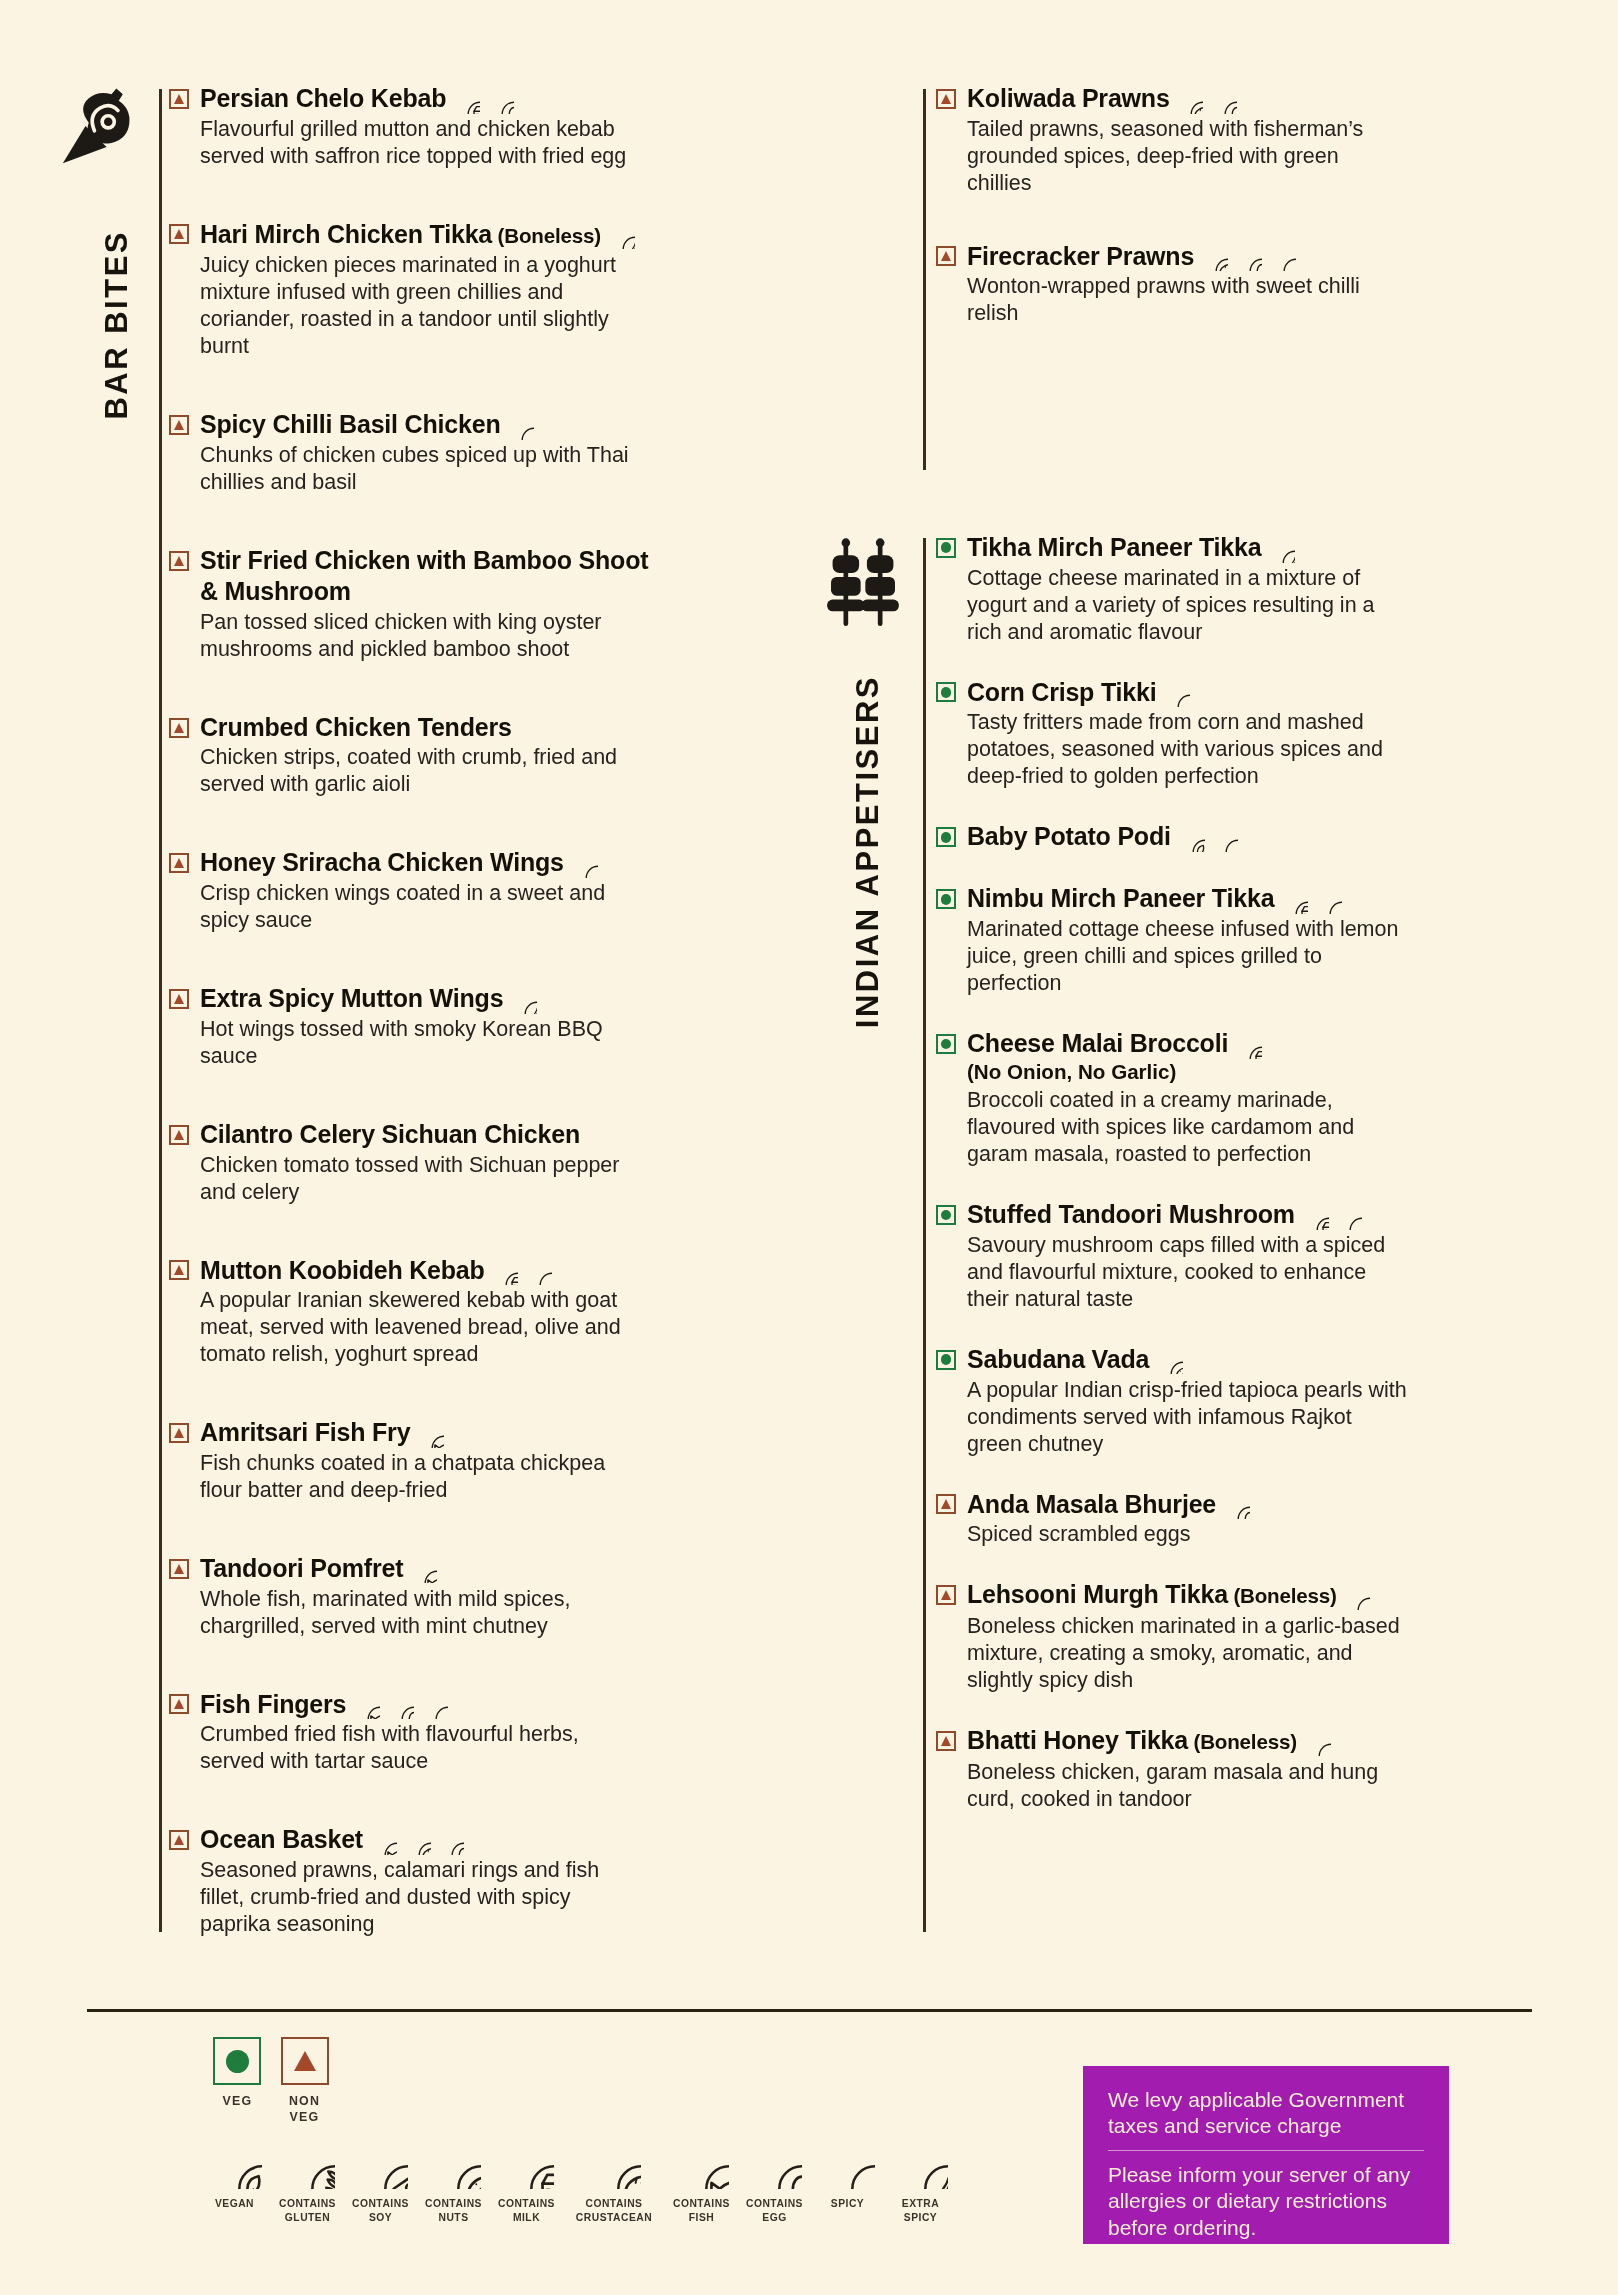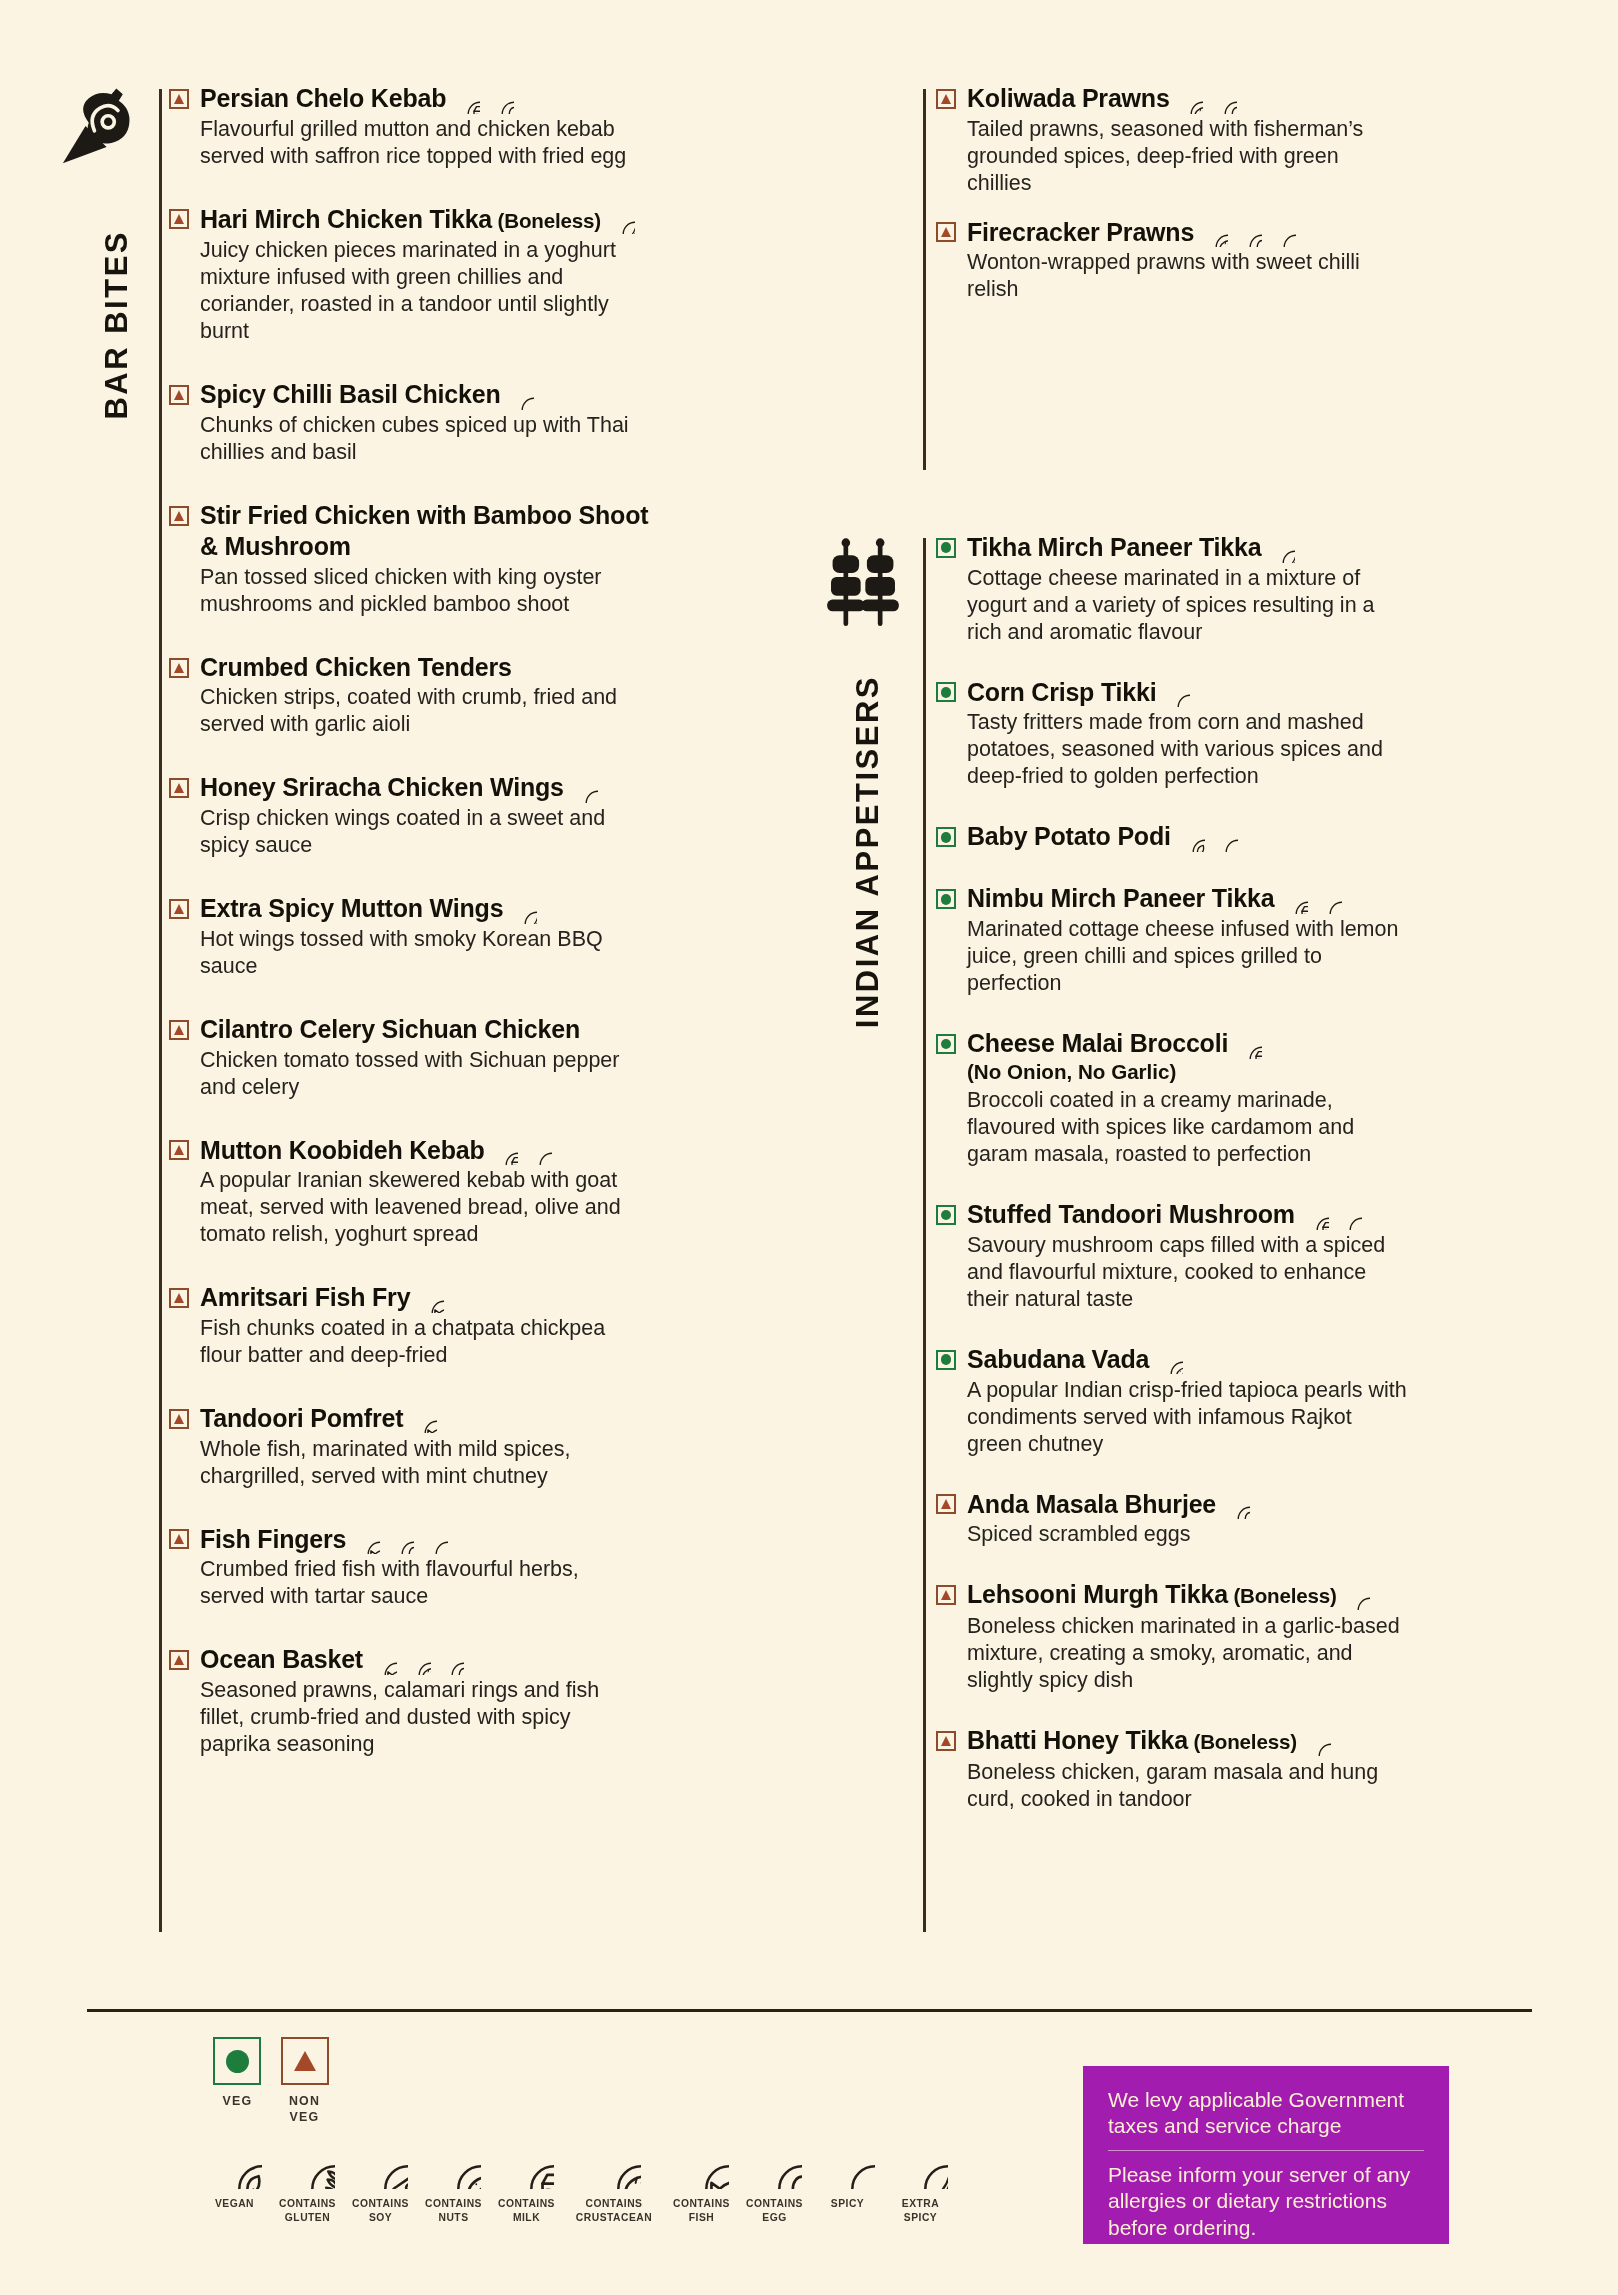--- a/index.html
+++ b/index.html
@@ -19,22 +19,22 @@
     color:#17140E; white-space:nowrap;
   }
   
   .vrule { position:absolute; width:2.5px; background:#3A2C1E; }
 
   
   .section-icon { position:absolute; }
 
   
   .col { position:absolute; display:flex; flex-direction:column; }
-  #col-left  { gap:34px; }
-  #col-right-top { gap:20px; }
+  #col-left  { gap:49px; }
+  #col-right-top { gap:44px; }
   #col-right-bottom { gap:31px; }
 
   .item { display:grid; grid-template-columns:31px 1fr; align-items:start; }
   .marker {
     width:20px; height:20px; box-sizing:border-box; margin-top:5.8px;
     border:2.1px solid #8D4B2B; display:flex; align-items:center; justify-content:center;
     background:transparent;
   }
   .marker.veg { border-color:#1F7A40; }
   .marker.nonveg .mark-shape {

